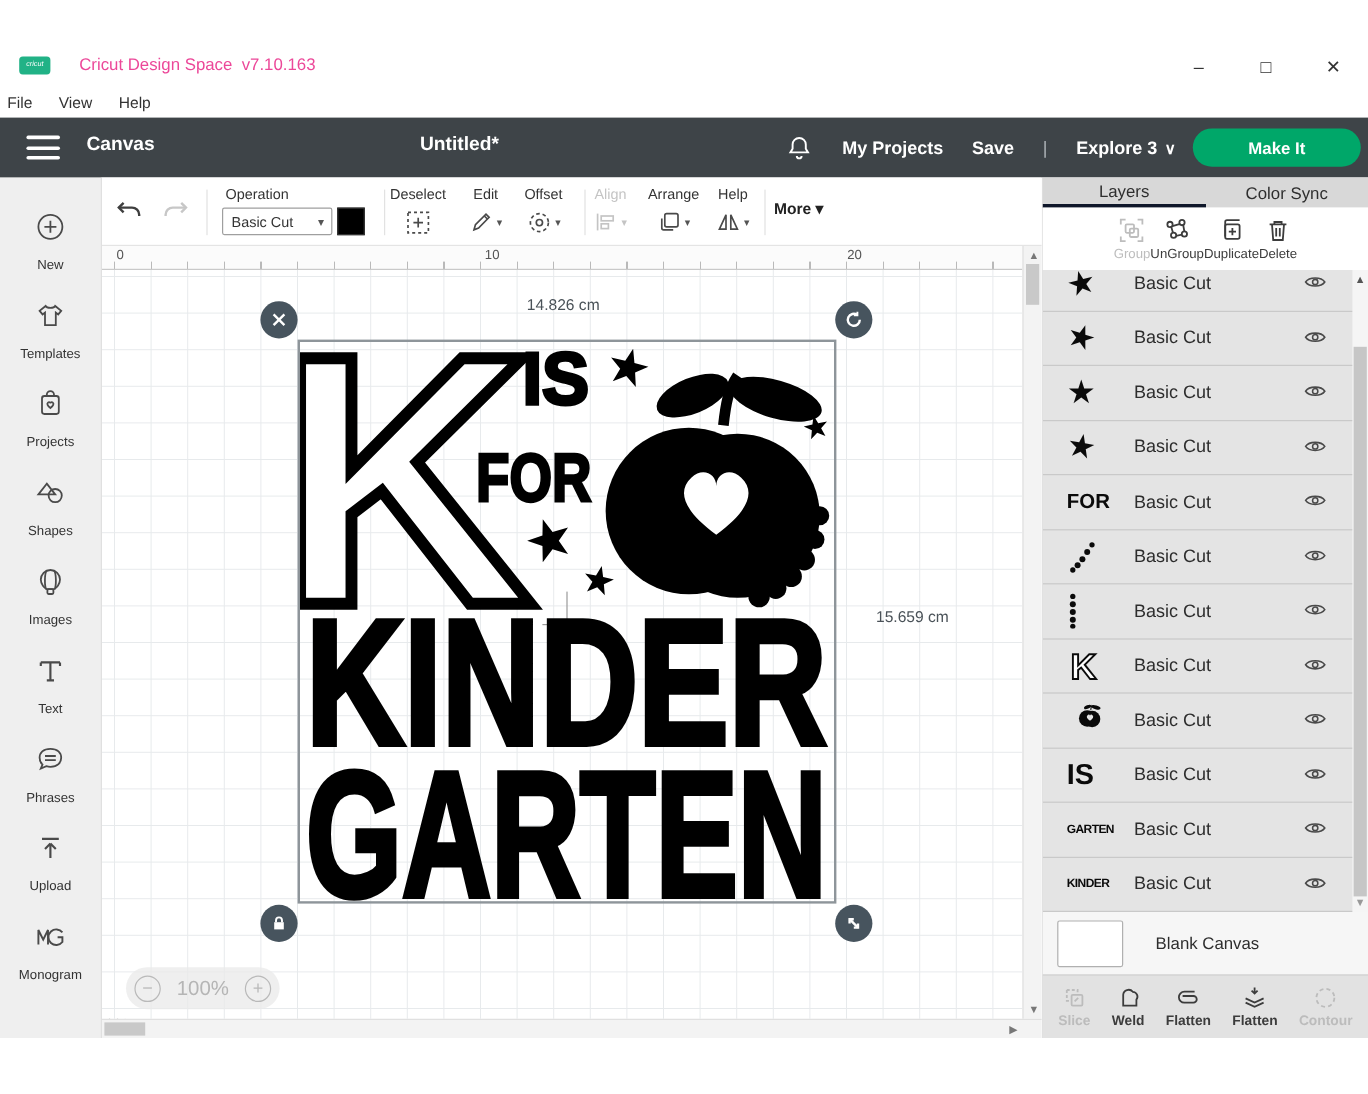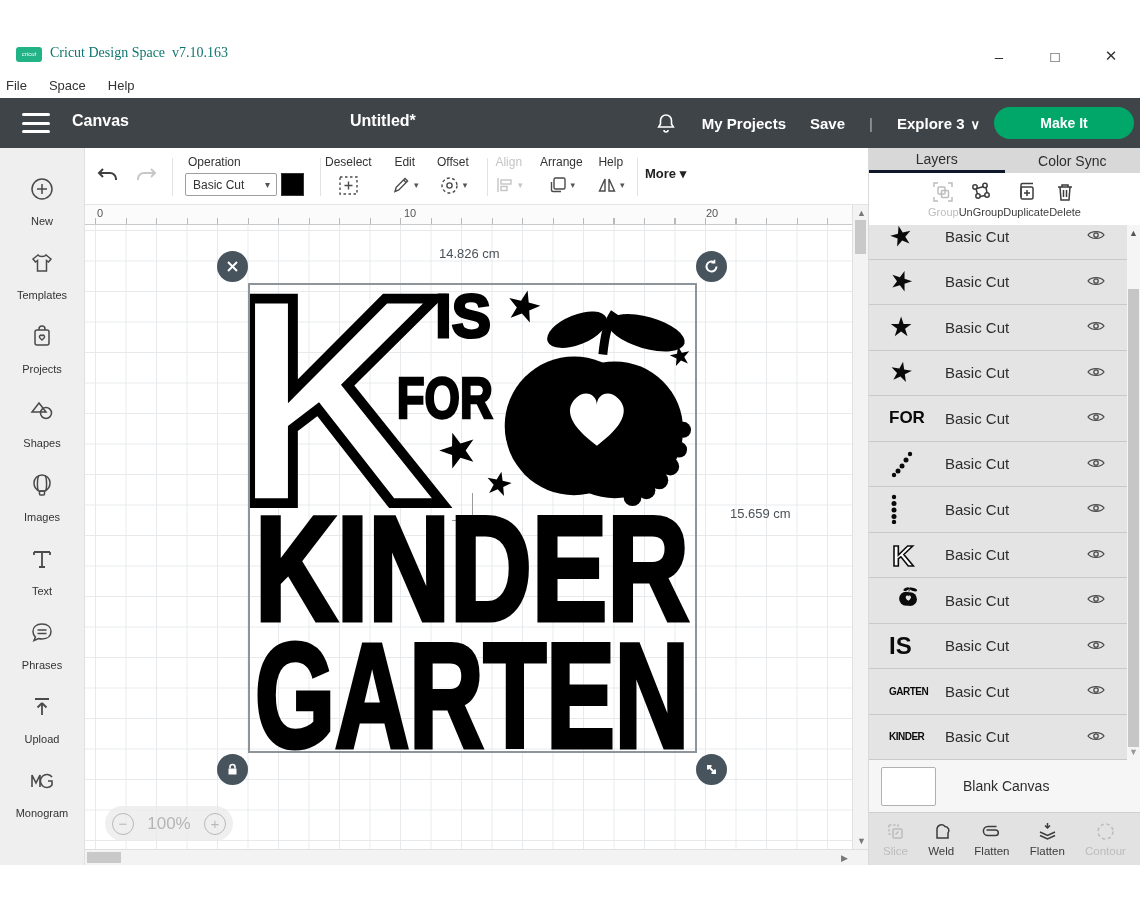--- a/index.html
+++ b/index.html
@@ -2,21 +2,21 @@
 <html><head>
 <meta charset="utf-8">
 <style>
   * { margin:0; padding:0; box-sizing:border-box; }
   body { font-family:"Liberation Sans", sans-serif; background:#fff; }
   .screen { position:relative; width:1140px; height:912px; background:#fff; overflow:hidden; }
 
   
   .titlebar { position:absolute; left:0; top:40px; width:1140px; height:32px; background:#fff; }
   .app-logo { position:absolute; left:16px; top:7px; width:26px; height:15px; background:#21b286; border-radius:3px; color:#fff; font-size:6px; text-align:center; line-height:15px; font-style:italic; }
-  .app-title { position:absolute; left:50px; top:5px; font-size:14px; color:#0f766e;font-family:Liberation Serif, serif; }
+  .app-title { position:absolute; left:66px; top:5px; font-size:14px; color:#ec4899; }
   .win-btns { position:absolute; right:8px; top:0; height:32px; display:flex; gap:30px; align-items:center; padding-right:8px; }
   .win-btn { width:26px; height:26px; display:flex; align-items:center; justify-content:center; font-size:15px; color:#333; cursor:default; }
 
   
   .menubar { position:absolute; left:0; top:72px; width:1140px; height:26px; background:#fff; display:flex; align-items:center; gap:22px; padding-left:6px; }
   .menu-item { font-size:13px; color:#333; }
 
   
   .appheader { position:absolute; left:0; top:98px; width:1140px; height:50px; background:#3e4448; color:#fff; }
   .hamburger { position:absolute; left:22px; top:13px; width:28px; height:24px; display:flex; flex-direction:column; justify-content:space-between; padding:2px 0; }
@@ -116,21 +116,21 @@
   .ls-up { position:absolute; top:3px; left:2px; font-size:9px; color:#555; }
   .ls-down { position:absolute; bottom:3px; left:2px; font-size:9px; color:#999; }
 
   .blankrow { height:52px; background:#f6f6f6; display:flex; align-items:center; }
   .blank-swatch { width:55px; height:39px; background:#fff; border:1px solid #b0b0b0; border-radius:2px; margin-left:12px; }
   .blank-label { font-size:14px; color:#2d2d2d; margin-left:27px; }
 
   .rbottom { height:53px; background:#e2e2e2; border-top:1px solid #cfcfcf; display:flex; align-items:center; justify-content:space-around; padding:0 4px; }
   .rb-item { display:flex; flex-direction:column; align-items:center; gap:3px; }
   .rb-item svg { width:21px; height:21px; stroke:#3c3c3c; fill:none; stroke-width:1.5; }
-  .rb-item .b-label { font-size:11.5px; color:#3c3c3c; }
+  .rb-item .b-label { font-size:11.5px; color:#3c3c3c;font-weight:bold; }
   .rb-item.disabled svg { stroke:#bcbcbc; }
   .rb-item.disabled .b-label { color:#bcbcbc; }
 
   .design-svg text { font-family:"Liberation Sans",sans-serif; font-weight:bold; }
 </style>
 </head>
 <body>
 
 <div class="screen">
 
@@ -139,21 +139,21 @@
     <div class="app-title"><span>Cricut Design Space</span>&nbsp;&nbsp;<span>v7.10.163</span></div>
     <div class="win-btns">
       <div class="win-btn">–</div>
       <div class="win-btn">□</div>
       <div class="win-btn">✕</div>
     </div>
   </div>
 
   <div class="menubar">
     <span class="menu-item">File</span>
-    <span class="menu-item">Space</span>
+    <span class="menu-item">View</span>
     <span class="menu-item">Help</span>
   </div>
 
   <div class="appheader">
     <div class="hamburger">
         <span></span>
         <span></span>
         <span></span>
       </div>
     <div class="hdr-canvas">Canvas</div>

